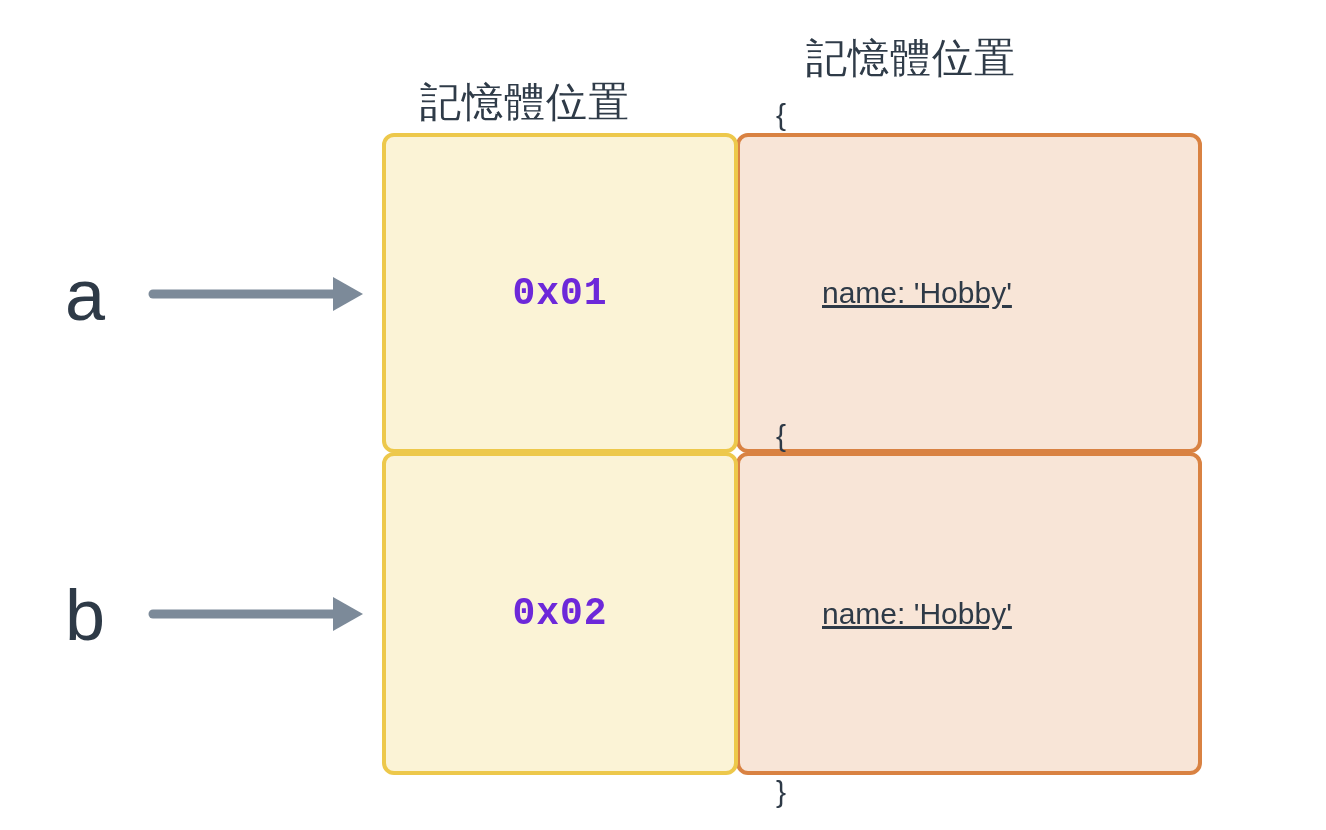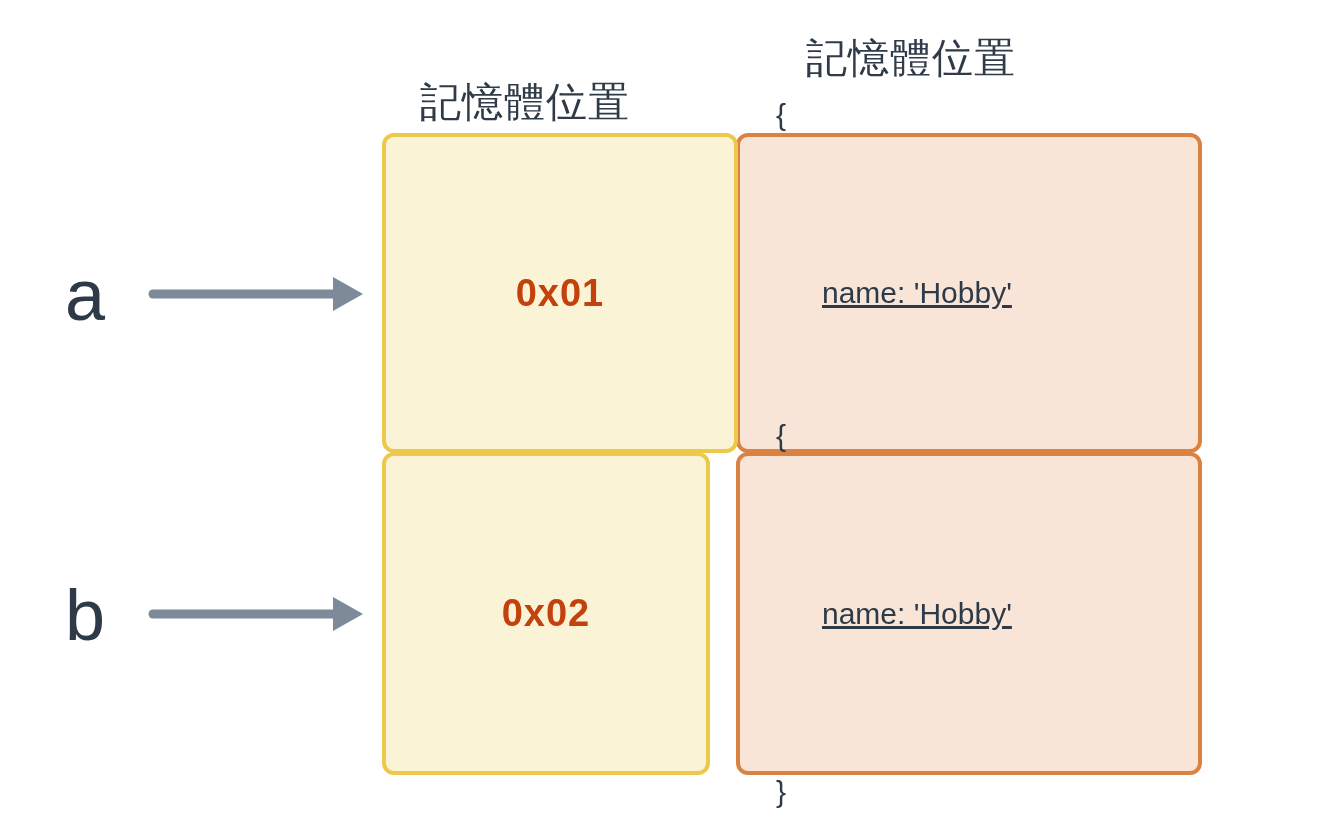--- a/index.html
+++ b/index.html
@@ -78,33 +78,33 @@
     border: 4px solid #edc84b;
     justify-content: center;
   }
   .cell-value {
     background: #f8e5d7;
     border: 4px solid #d98242;
     justify-content: flex-start;
   }
 
   #cell-address-0 { left: 382px; top: 133px; width: 356px; height: 320px; }
-  #cell-address-1 { left: 382px; top: 452px; width: 328px; height: 323px; }
+  #cell-address-1 { left: 382px; top: 452px; width: 356px; height: 323px; }
   #cell-value-0   { left: 736px; top: 133px; width: 466px; height: 320px; }
   #cell-value-1   { left: 736px; top: 452px; width: 466px; height: 323px; }
 
   
   .cell-address { z-index: 2; }
   .cell-value { z-index: 1; }
 
   .address-text {
-    font-family: Liberation Sans, sans-serif;
+    font-family: Liberation Mono, monospace;
     font-size: 38px;
     font-weight: 700;
-    color: #c2410c;
+    color: #6d28d9;
     letter-spacing: 1px;
   }
 
   .value-block {
     padding-left: 36px;
     font-size: 30px;
     line-height: 1.98;
     color: #2e3a47;
     white-space: pre;
   }

